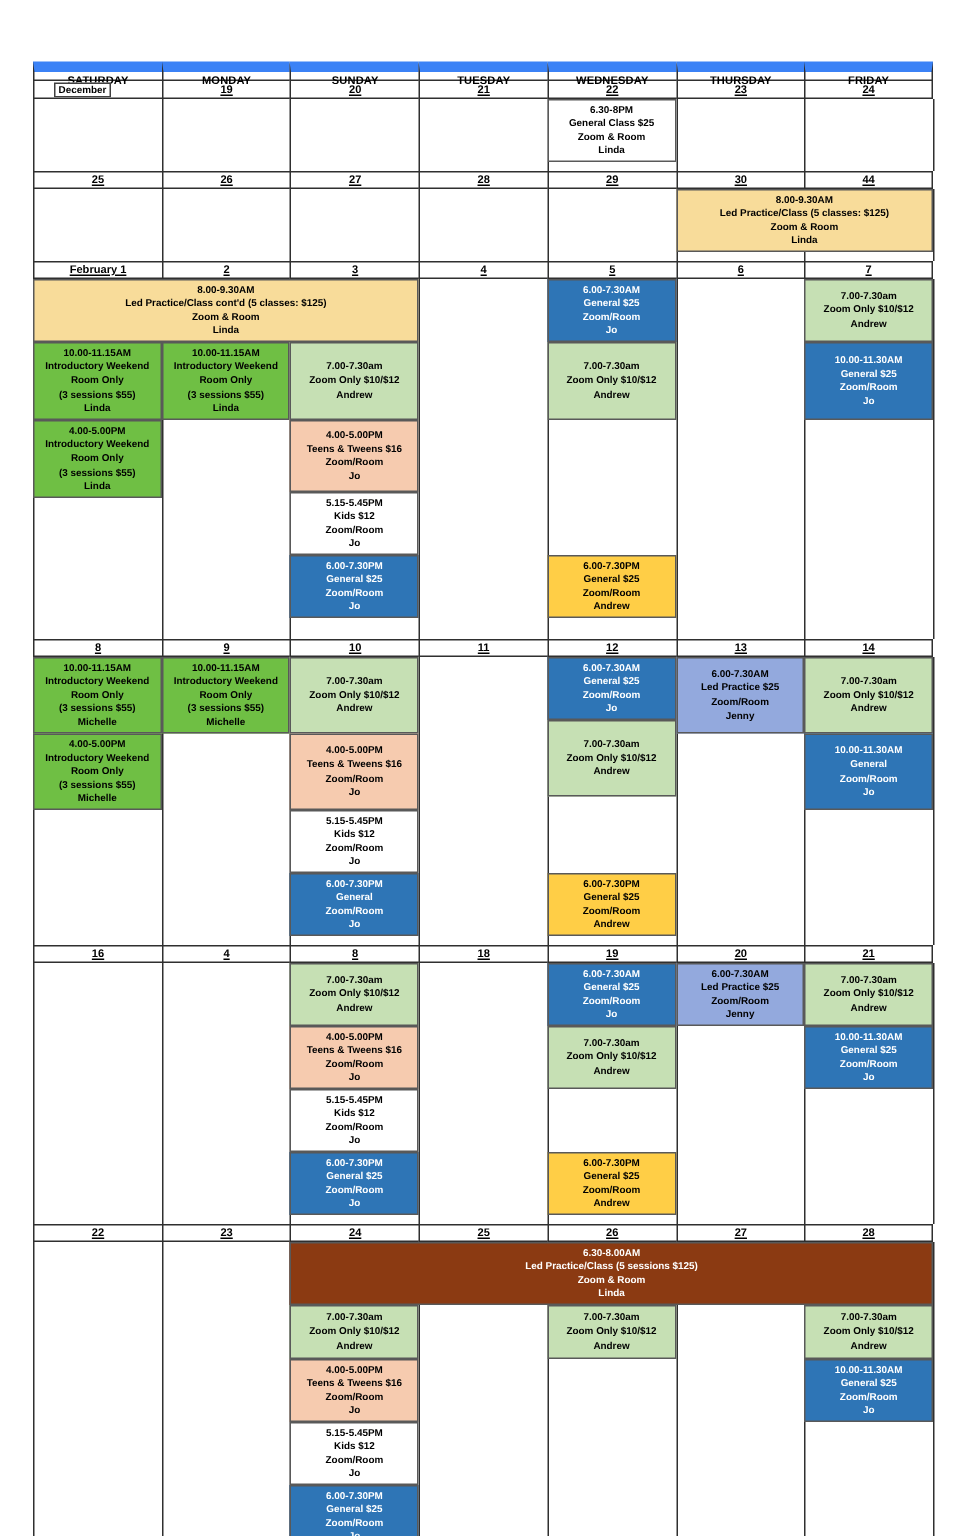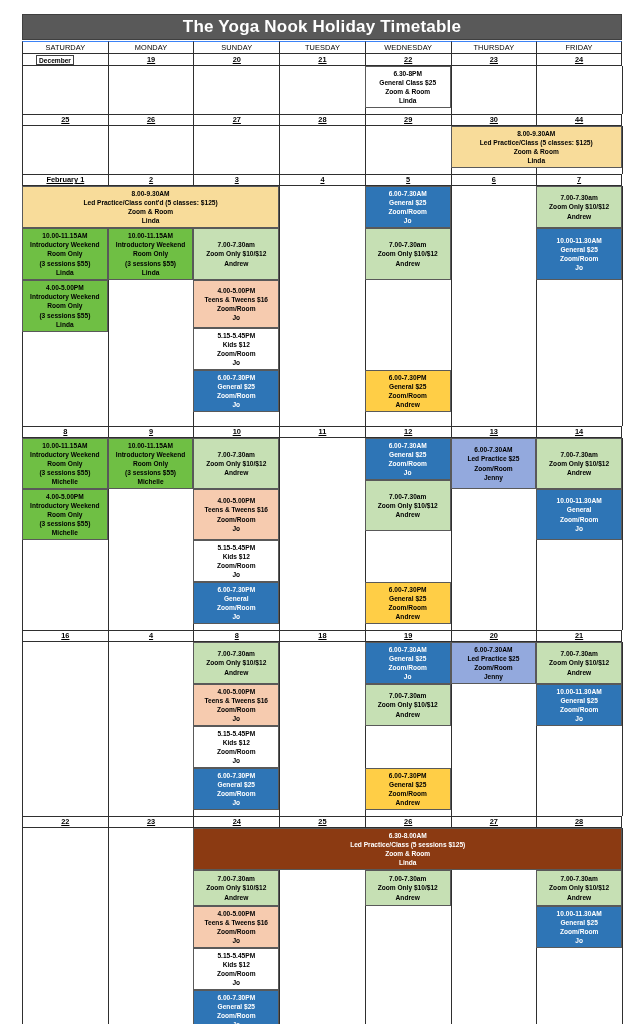--- a/index.html
+++ b/index.html
@@ -32,22 +32,22 @@
     box-sizing:border-box;
     width:85.714px;flex:0 0 85.714px;
     border-left:1px solid #2f2f2f;
     border-bottom:1px solid #2f2f2f;
     text-align:center;
   }
   .cell:last-child{border-right:1px solid #2f2f2f;}
 
   .dow-row{top:41px;height:13px;}
   .dow-row .cell{
-    border-top:1px solid #3b82f6;
-    font-size:7.4px;font-weight:normal;line-height:12px;
+    border-top:7px solid #3b82f6;
+    font-size:7.4px;font-weight:bold;line-height:12px;
     letter-spacing:.1px;
   }
   .date-row{height:12px;text-decoration:underline;}
   .date-row .cell{
     font-size:7.4px;font-weight:bold;line-height:11px;
   }
 
   
   .weekbody{position:absolute;left:22px;width:600px;}
   .col-sep{
@@ -94,21 +94,20 @@
     padding:0 1px;
     display:flex;align-items:center;justify-content:center;
     box-sizing:border-box;
   }
 </style>
 </head>
 <body>
 
 <div id="sheet">
 
-  <div class="title-bar">The Yoga Nook Holiday Timetable</div>
 
   <div class="row dow-row" id="dow-row">
       <div class="cell">SATURDAY</div>
       <div class="cell">MONDAY</div>
       <div class="cell">SUNDAY</div>
       <div class="cell">TUESDAY</div>
       <div class="cell">WEDNESDAY</div>
       <div class="cell">THURSDAY</div>
       <div class="cell">FRIDAY</div>
     </div>

